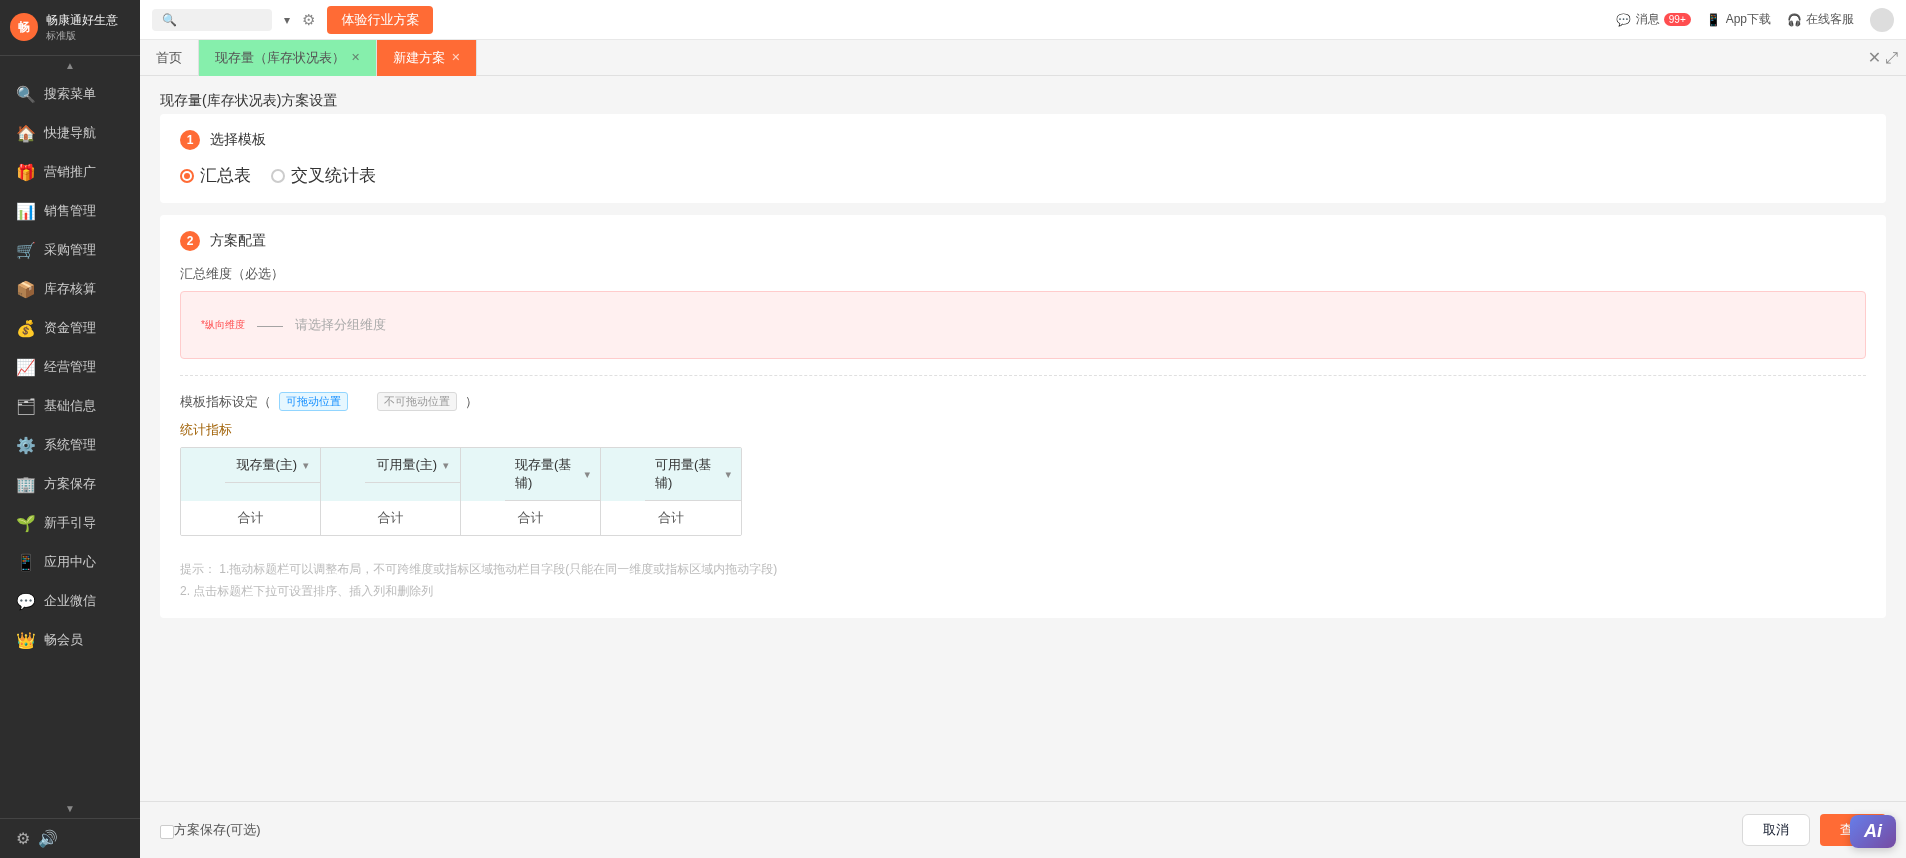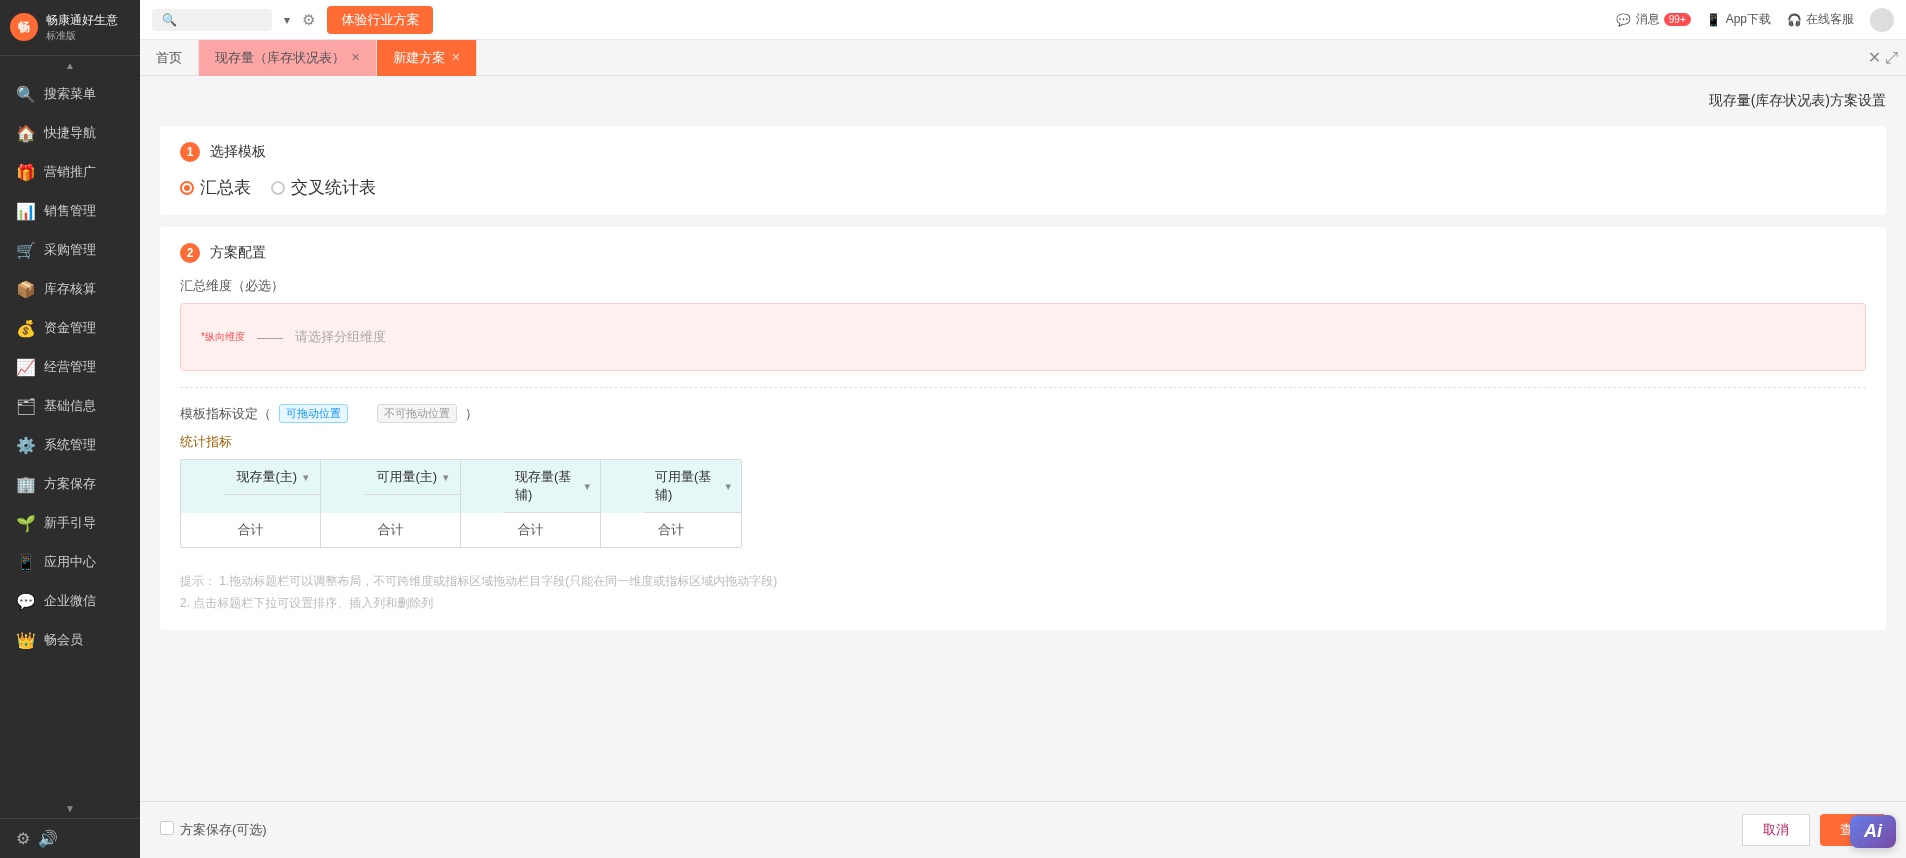--- a/index.html
+++ b/index.html
@@ -107,39 +107,39 @@
       height: 36px;
     }
     .tab {
       display: flex; align-items: center; gap: 6px;
       padding: 0 16px;
       height: 36px;
       font-size: 13px;
       cursor: pointer;
       color: #555;
       border-right: 1px solid #e0e0e0;
-      background: #fca5a5;
+      background: #86efac;
     }
     .tab.active {
       background: #ff6b35;
       color: white;
     }
     .tab-close { font-size: 11px; cursor: pointer; opacity: 0.7; }
     .tab-home { padding: 0 16px; height: 36px; display: flex; align-items: center; font-size: 13px; color: #555; cursor: pointer; border-right: 1px solid #e0e0e0; }
     .tabs-actions { margin-left: auto; display: flex; align-items: center; gap: 4px; padding-right: 8px; }
     .tabs-action-btn { background: none; border: none; cursor: pointer; font-size: 16px; color: #888; }
 
     
     .content {
       flex: 1;
       overflow-y: auto;
       background: #f5f5f5;
       padding: 16px 20px;
     }
-    .page-title { font-size: 14px; color: #333; margin-bottom: 16px; text-align: right; }
+    .page-title { font-size: 14px; color: #333; margin-bottom: 4px; }
 
     
     .section {
       background: white;
       border-radius: 4px;
       padding: 16px 20px;
       margin-bottom: 12px;
     }
     .section-header {
       display: flex; align-items: center; gap: 10px;
@@ -241,34 +241,34 @@
 
     
     .bottom-bar {
       padding: 12px 20px;
       background: #f5f5f5;
       border-top: 1px solid #e0e0e0;
       display: flex;
       align-items: center;
       gap: 10px;
     }
-    .save-checkbox { display: flex; align-items: flex-start; gap: 6px; cursor: pointer; font-size: 13px; color: #555; }
+    .save-checkbox { display: flex; align-items: flex-end; cursor: pointer; font-size: 13px; color: #555; }
     .checkbox-box {
       width: 14px; height: 14px;
       border: 1px solid #ccc;
       border-radius: 2px;
       background: white;
     }
     .bottom-actions { margin-left: auto; display: flex; gap: 10px; }
     .btn-cancel {
       padding: 6px 20px;
       border: 1px solid #d9d9d9;
-      border-radius: 0;
+      border-radius: 6px;
       background: white;
-      color: #be185d;
+      color: #0f172a;
       font-size: 13px;
       cursor: pointer;
     }
     .btn-query {
       padding: 6px 20px;
       border: none;
       border-radius: 4px;
       background: #ff6b35;
       color: white;
       font-size: 13px;

